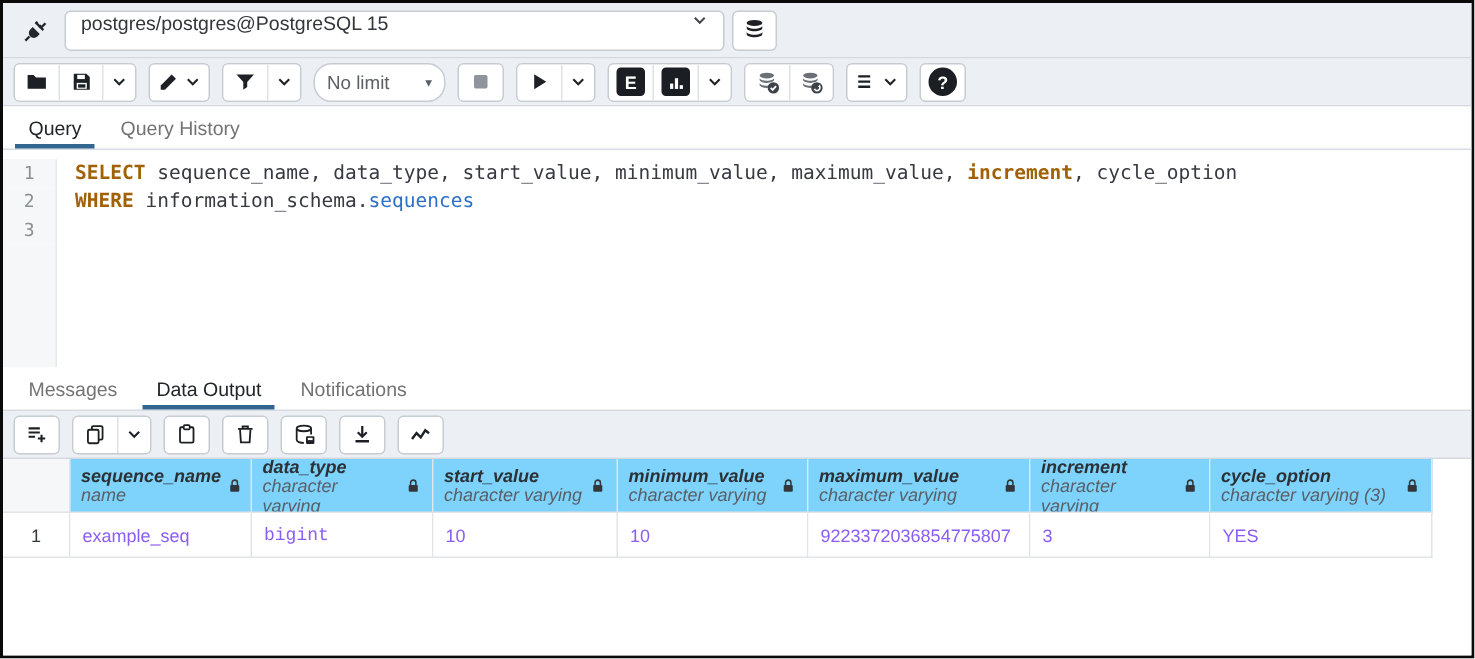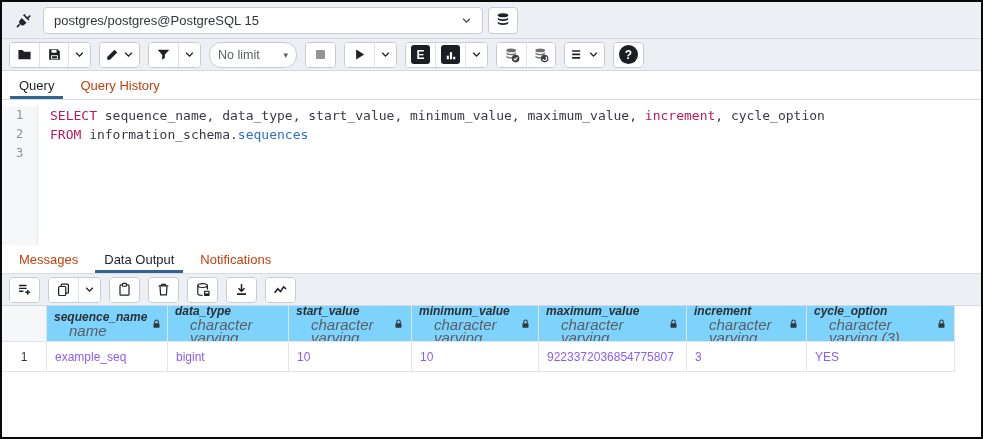--- a/index.html
+++ b/index.html
@@ -9,21 +9,21 @@
     display:flex; flex-direction:column; overflow:hidden;
   }
   
   .conn-bar {
     height:37px; flex:0 0 37px; background:#eceff4; border-bottom:1px solid #d5d9df;
     display:flex; align-items:center; padding:0 6px; gap:5px;
   }
   .conn-status { width:30px; height:26px; display:flex; align-items:center; justify-content:center; color:#23272b; background:transparent; border:none; }
   .conn-select {
     width:440px; height:27px; background:#fff; border:1px solid #c7ccd3; border-radius:4px;
-    display:flex; align-items:center; justify-content:space-between; padding:0 10px; cursor:pointer;
+    display:flex; align-items:flex-start; justify-content:space-between; padding:0 10px; cursor:pointer;
   }
   .conn-select .val { font-size:13px; color:#33373c; }
   .conn-select .chev { color:#45494e; display:flex; }
   .icon-btn {
     height:27px; min-width:30px; background:#fff; border:1px solid #c7ccd3; border-radius:4px;
     display:flex; align-items:center; justify-content:center; color:#1d2125; cursor:pointer; padding:0 5px;
   }
   
   .toolbar {
     height:32px; flex:0 0 32px; background:#eceff4; border-bottom:1px solid #d5d9df;
@@ -47,44 +47,44 @@
     width:19px; height:19px; background:#1b1e22; color:#fff; border-radius:3px;
     display:inline-flex; align-items:center; justify-content:center; font-weight:bold; font-size:12px;
   }
   .help-badge {
     width:19px; height:19px; background:#1b1e22; color:#fff; border-radius:50%;
     display:inline-flex; align-items:center; justify-content:center; font-weight:bold; font-size:12px;
   }
   
   .tabbar { height:29px; flex:0 0 29px; background:#fff; border-bottom:1px solid #d8dce2; display:flex; align-items:stretch; padding:0 4px; }
   .tab {
-    display:flex; align-items:center; padding:0 13px; font-size:13px; color:#c2410c; cursor:pointer; position:relative;
+    display:flex; align-items:center; padding:0 13px; font-size:13px; color:#737373; cursor:pointer; position:relative;
   }
   .tab.active { color:#212529; }
   .tab.active::after { content:""; position:absolute; left:4px; right:4px; bottom:0; height:3px; background:#326690; }
   
   .editor { flex:0 0 145px; background:#fff; overflow:hidden; display:flex; flex-direction:column; cursor:text; }
   .code-line { display:flex; height:19px; line-height:19px; font-family:"DejaVu Sans Mono", monospace; font-size:13px; }
   .gutter { flex:0 0 36px; background:#f6f7f9; border-right:1px solid #e7e9ec; color:#8a9096; text-align:center; font-size:12px; }
   .gutter-fill { flex:1; display:flex; }
   .gutter-fill .gutter { height:100%; }
   .code-text { padding-left:12px; white-space:pre; color:#383a42; }
-  .tok-kw { color:#be185d; font-weight:normal; }
+  .tok-kw { color:#a16207; font-weight:bold; }
   .tok-builtin { color:#2c6fc9; }
   .tok-str { color:#c5443c; }
   
   .grid { flex:0 0 auto; background:#fff; font-size:12px; }
   .grid-row { display:flex; }
   .hcell, .cell, .rn-cell {
     border-right:1px solid #e2e4e8; border-bottom:1px solid #e2e4e8; overflow:hidden; flex:0 0 auto; cursor:cell;
   }
   .hcell { background:#7dd3fc; height:36px; display:flex; align-items:center; justify-content:space-between; padding:2px 7px;font-style:italic; }
   .rn-head { background:#f6f7f8; height:36px; border-right:1px solid #e2e4e8; border-bottom:1px solid #e2e4e8; flex:0 0 auto; }
   .hname { font-weight:bold; font-size:12px; color:#2c3136; line-height:14px; }
-  .htype { font-size:15px; color:#5a5f66; line-height:13px;margin-left:15px; }
+  .htype { font-size:12px; color:#5a5f66; line-height:13px; }
   .lock { color:#33373c; display:flex; flex:0 0 auto; margin-left:4px; }
   .cell { height:30px; display:flex; align-items:center; padding:0 8px; color:#8b5cf6; background:#fff; }
   .rn-cell { height:30px; display:flex; align-items:center; justify-content:center; color:#33373c; background:#fff; }
   .filler { flex:1 1 auto; background:#fff; }
   svg { display:block; }
 </style>
 </head>
 <body>
 
 <div class="window">
@@ -255,21 +255,21 @@
       <div class="tab">Query History</div>
     </div>
 
   <div class="editor" id="editor" style="padding-top: 6px;">
       <div class="code-line">
         <div class="gutter">1</div>
         <div class="code-text"><span class="tok-kw">SELECT</span><span> sequence_name, data_type, start_value, minimum_value, maximum_value, </span><span class="tok-kw">increment</span><span>, cycle_option</span></div>
       </div>
       <div class="code-line">
         <div class="gutter">2</div>
-        <div class="code-text"><span class="tok-kw">FROM</span><span> information_schema.</span><span class="tok-builtin">sequences</span></div>
+        <div class="code-text"><span class="tok-kw">WHERE</span><span> information_schema.</span><span class="tok-builtin">sequences</span></div>
       </div>
       <div class="code-line">
         <div class="gutter">3</div>
       </div>
       <div class="gutter-fill" style="flex: 1 1 0%;">
         <div class="gutter"></div>
       </div>
     </div>
 
   <div class="tabbar" id="output-tabs">
@@ -428,21 +428,21 @@
             <svg width="11" height="12" viewBox="0 0 16 16" xmlns="http://www.w3.org/2000/svg">
               <rect x="3.6" y="7" width="8.8" height="6.6" rx="1.1" fill="currentColor"></rect>
               <path d="M5.4 7V4.9a2.6 2.6 0 015.2 0V7" fill="none" stroke="currentColor" stroke-width="1.5"></path>
             </svg>
           </span>
         </div>
       </div>
       <div class="grid-row">
         <div class="rn-cell" style="width: 45px;">1</div>
         <div class="cell" style="width: 121px;">example_seq</div>
-        <div class="cell" style="width: 121px;">bigint</div>
+        <div class="cell" style="width: 121px; font-family: Liberation Mono, monospace;">bigint</div>
         <div class="cell" style="width: 123px;">10</div>
         <div class="cell" style="width: 127px;">10</div>
         <div class="cell" style="width: 148px;">9223372036854775807</div>
         <div class="cell" style="width: 120px;">3</div>
         <div class="cell" style="width: 148px;">YES</div>
       </div>
     </div>
 
   <div class="filler"></div>
 </div>

